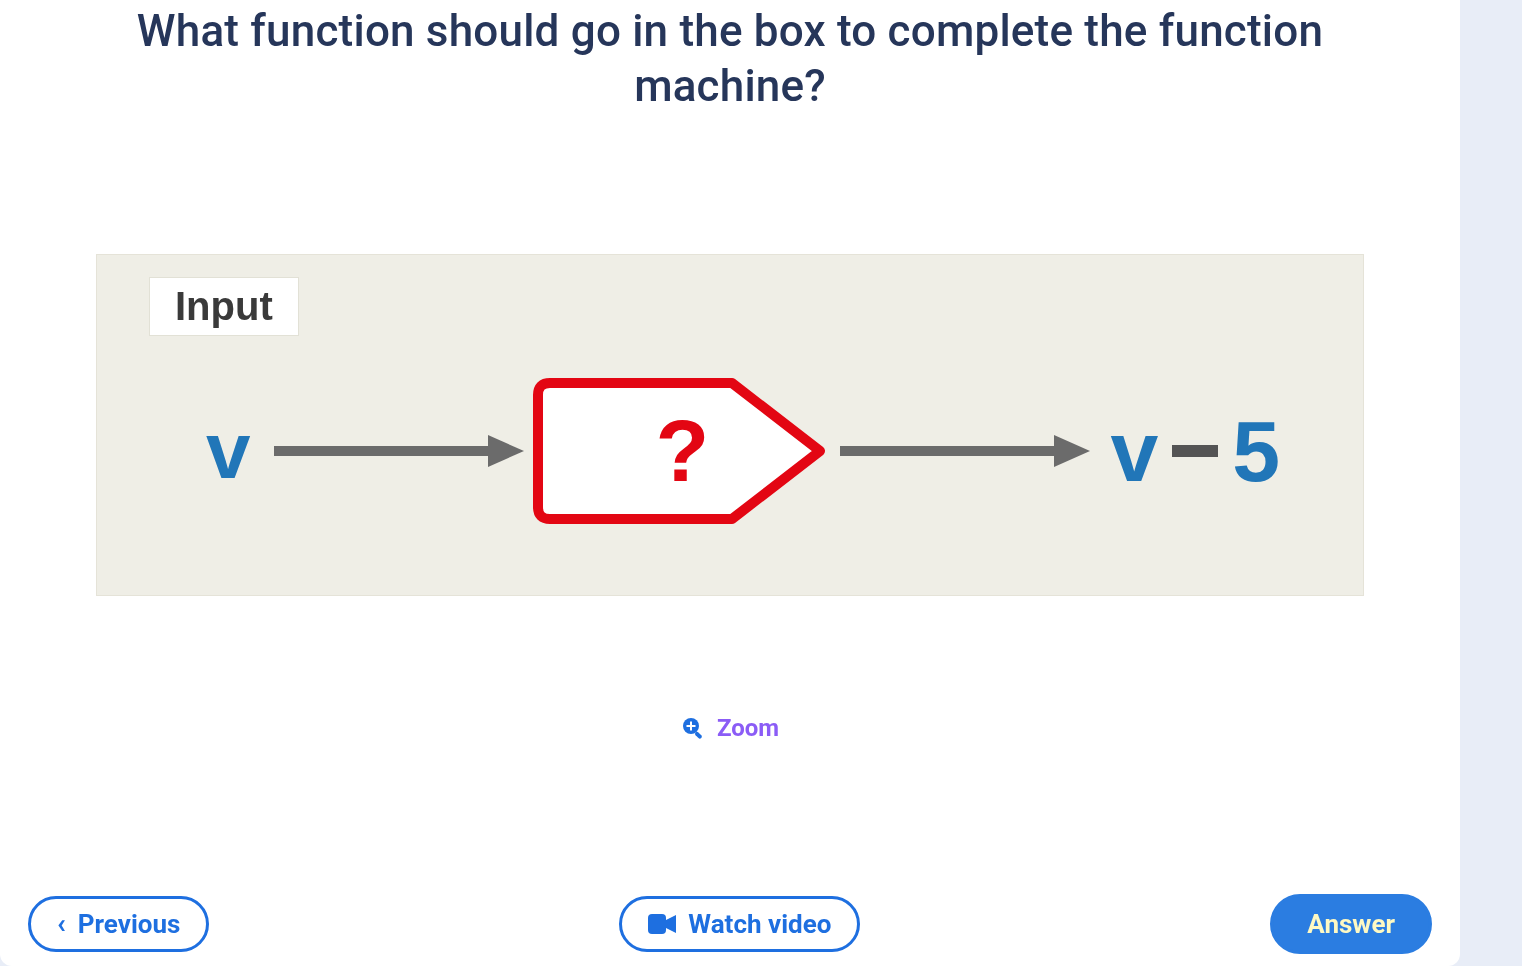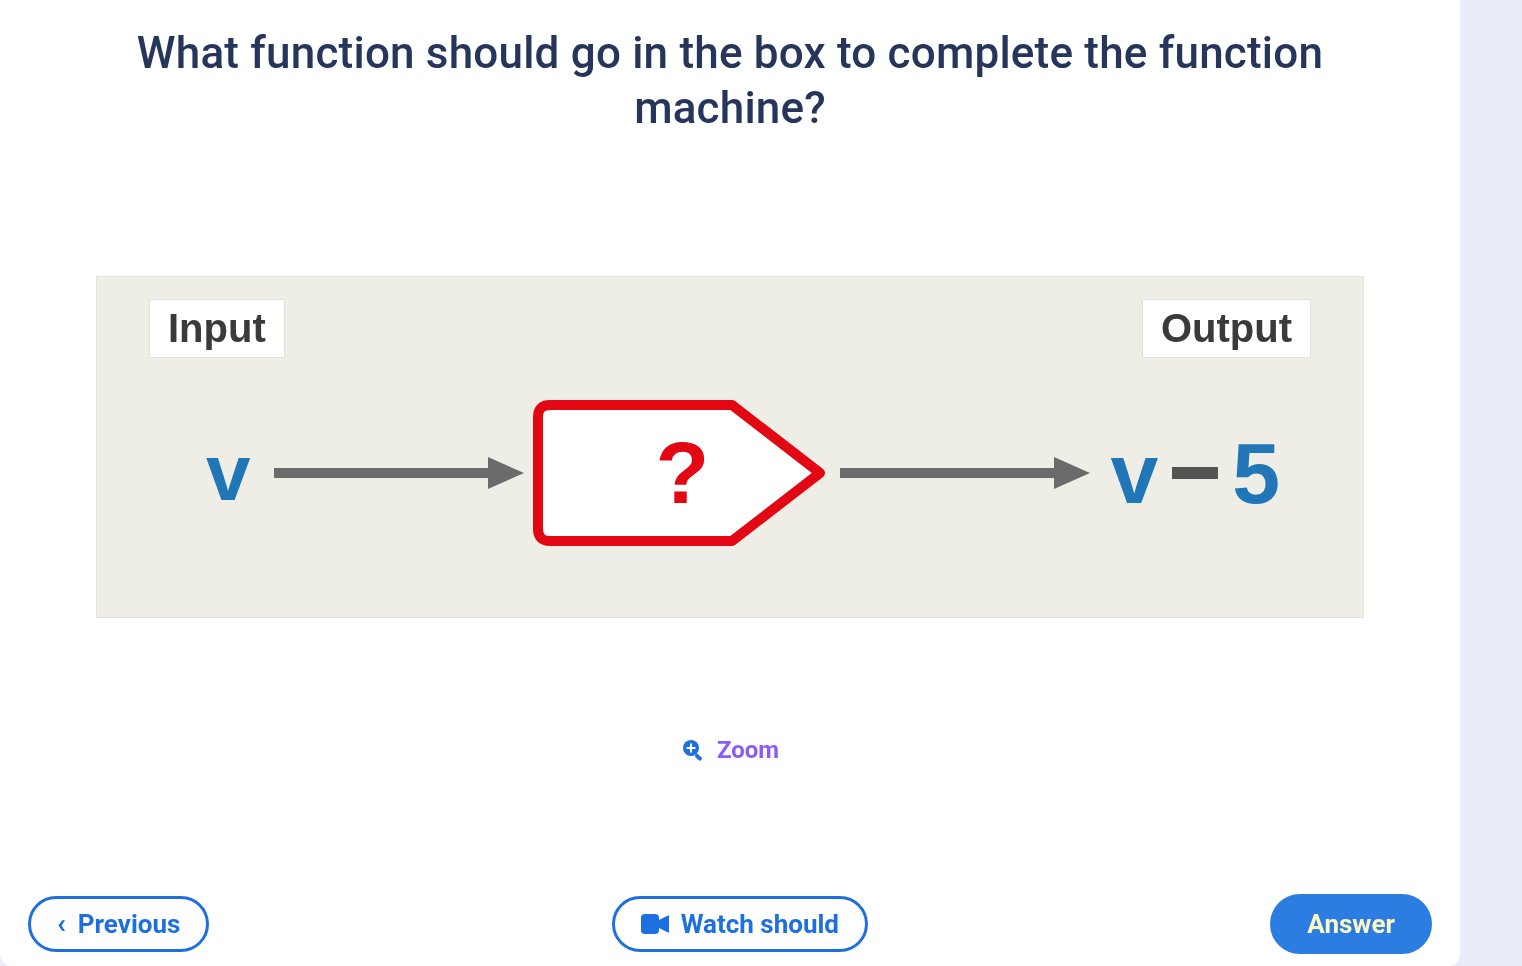--- a/index.html
+++ b/index.html
@@ -18,40 +18,40 @@
     border-radius: 0 0 12px 12px;
     position: relative;
     overflow: hidden;
   }
   .question {
     text-align: center;
     color: #26365a;
     font-size: 44px;
     line-height: 1.25;
     font-weight: 500;
-    padding: 26px 120px 0 120px;
+    padding: 4px 120px 0 120px;
     letter-spacing: 0.2px;
   }
   .diagram-wrap {
     margin: 140px auto 0 auto;
     width: 1268px;
     height: 342px;
     background: #efeee6;
     border: 1px solid #e5e3d8;
     display: flex;
     align-items: center;
     justify-content: center;
     position: relative;
   }
   .tag {
     position: absolute;
     top: 22px;
     background: #ffffff;
     border: 1px solid #e2e1d6;
-    padding: 6px 18px;
+    padding: 6px 25px;
     font-family: Arial, sans-serif;
     font-weight: 700;
     font-size: 40px;
     color: #3a3a3a;
     font-stretch: condensed;
   }
   .tag.input  { left: 52px; }
   .tag.output { right: 52px; }
   .flow {
     display: flex;
@@ -142,21 +142,20 @@
 </style>
 </head>
 <body>
 
 <div class="card">
 
   <div class="question">What function should go in the box to complete the function machine?</div>
 
   <div class="diagram-wrap">
     <div class="tag input">Input</div>
-    <div class="tag output">Output</div>
 
     <div class="flow">
       <div class="big-v">v</div>
 
       <svg class="arrow-svg" width="250" height="40" viewBox="0 0 250 40">
         <line x1="0" y1="20" x2="222" y2="20" stroke="#6b6b6b" stroke-width="10"></line>
         <polygon points="250,20 214,4 214,36" fill="#6b6b6b"></polygon>
       </svg>
 
       <div class="fn-box">
@@ -193,21 +192,21 @@
     <div class="pill">
       <span class="chev">‹</span>
       <span>Previous</span>
     </div>
 
     <div class="pill">
       <svg width="28" height="20" viewBox="0 0 28 20">
         <rect x="0" y="0" width="18" height="20" rx="4" fill="#1e6fe0"></rect>
         <polygon points="18,6 28,1 28,19 18,14" fill="#1e6fe0"></polygon>
       </svg>
-      <span>Watch should</span>
+      <span>Watch video</span>
     </div>
 
     <div class="pill primary">
       <span>Answer</span>
     </div>
   </div>
 
 </div>
 
 </body></html>

